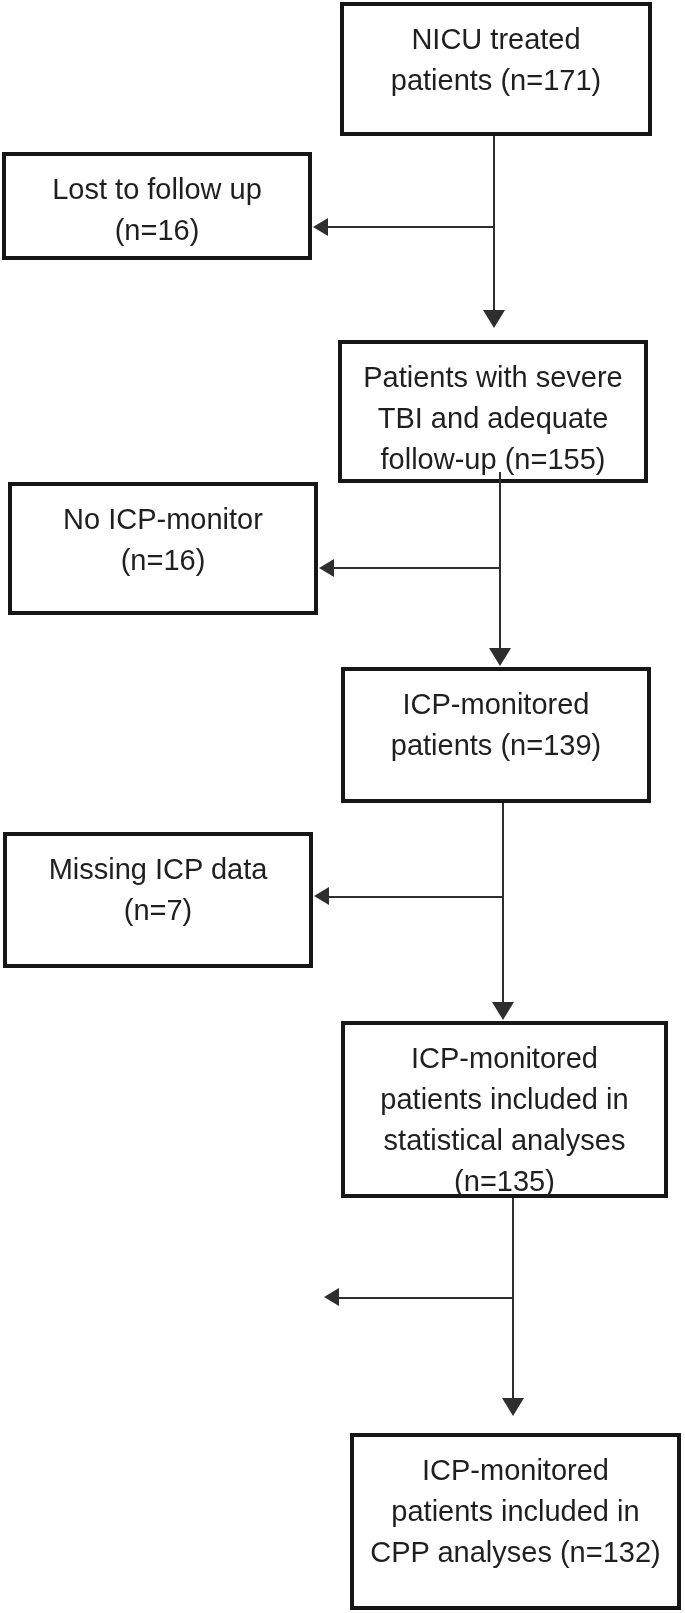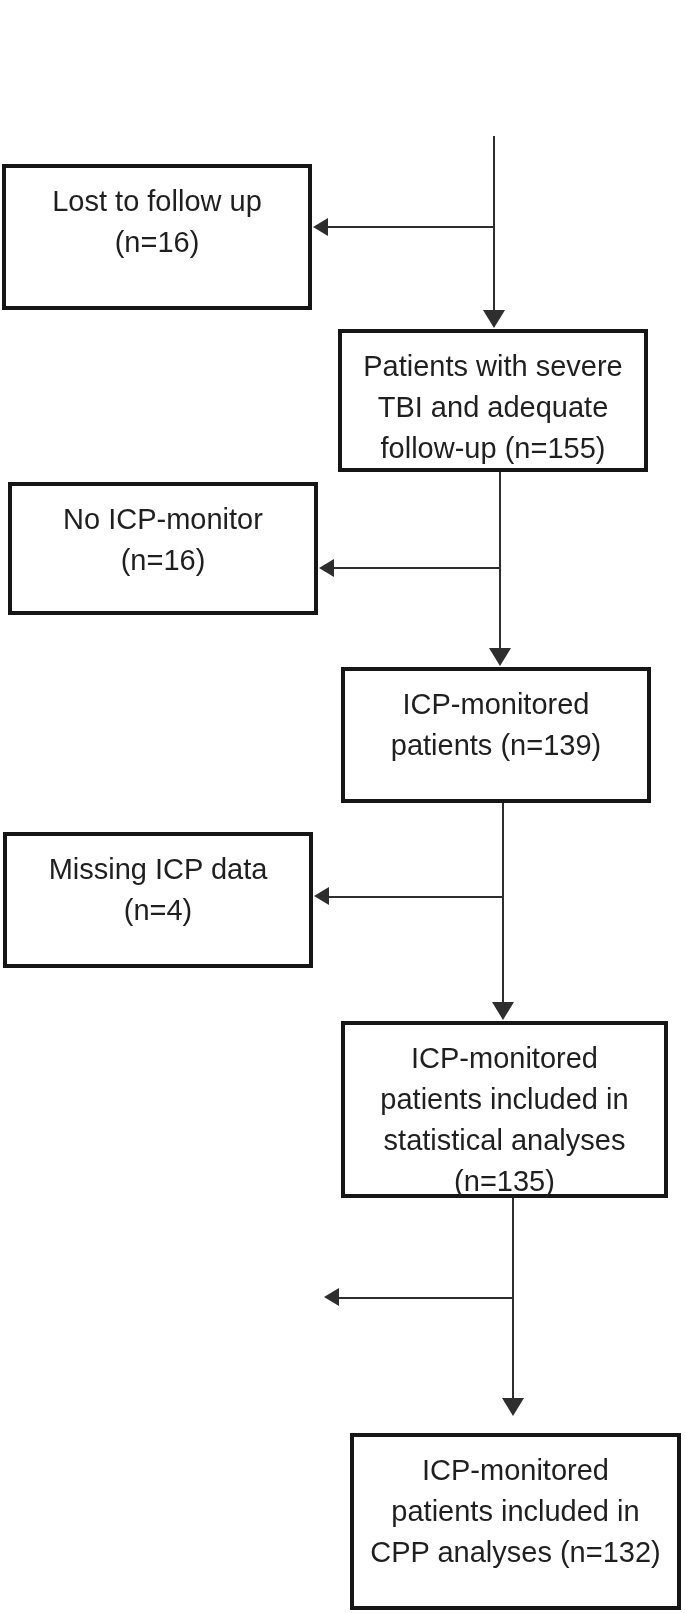--- a/index.html
+++ b/index.html
@@ -43,22 +43,26 @@
     border-top:9px solid transparent;
     border-bottom:9px solid transparent;
     border-right:15px solid var(--line);
   }
 </style>
 </head>
 <body>
 
 <div class="canvas">
 
+  <div class="node" style="left:340px;top:2px;width:312px;height:134px">
+    <div class="label">NICU treated
+patients (n=171)</div>
+  </div>
 
-  <div class="node" style="left:338px;top:329px;width:310px;height:143px">
+  <div class="node" style="left:338px;top:340px;width:310px;height:143px">
     <div class="label">Patients with severe
 TBI and adequate
 follow-up (n=155)</div>
   </div>
 
   <div class="node" style="left:341px;top:667px;width:310px;height:136px">
     <div class="label">ICP-monitored
 patients (n=139)</div>
   </div>
 
@@ -68,33 +72,33 @@
 statistical analyses
 (n=135)</div>
   </div>
 
   <div class="node" style="left:350px;top:1433px;width:331px;height:177px">
     <div class="label">ICP-monitored
 patients included in
 CPP analyses (n=132)</div>
   </div>
 
-  <div class="node" style="left:2px;top:164px;width:310px;height:146px">
+  <div class="node" style="left:2px;top:152px;width:310px;height:108px">
     <div class="label">Lost to follow up
 (n=16)</div>
   </div>
 
   <div class="node" style="left:8px;top:482px;width:310px;height:133px">
     <div class="label">No ICP-monitor
 (n=16)</div>
   </div>
 
   <div class="node" style="left:3px;top:832px;width:310px;height:136px">
     <div class="label">Missing ICP data
-(n=4)</div>
+(n=7)</div>
   </div>
 
 
   <div class="vline" style="left:493px;top:136px;height:174px"></div>
   <div class="arrow-down" style="left:483px;top:310px"></div>
   <div class="hline" style="left:324px;top:226px;width:171px"></div>
   <div class="arrow-left" style="left:313px;top:218px"></div>
 
   <div class="vline" style="left:499px;top:472px;height:176px"></div>
   <div class="arrow-down" style="left:489px;top:648px"></div>

